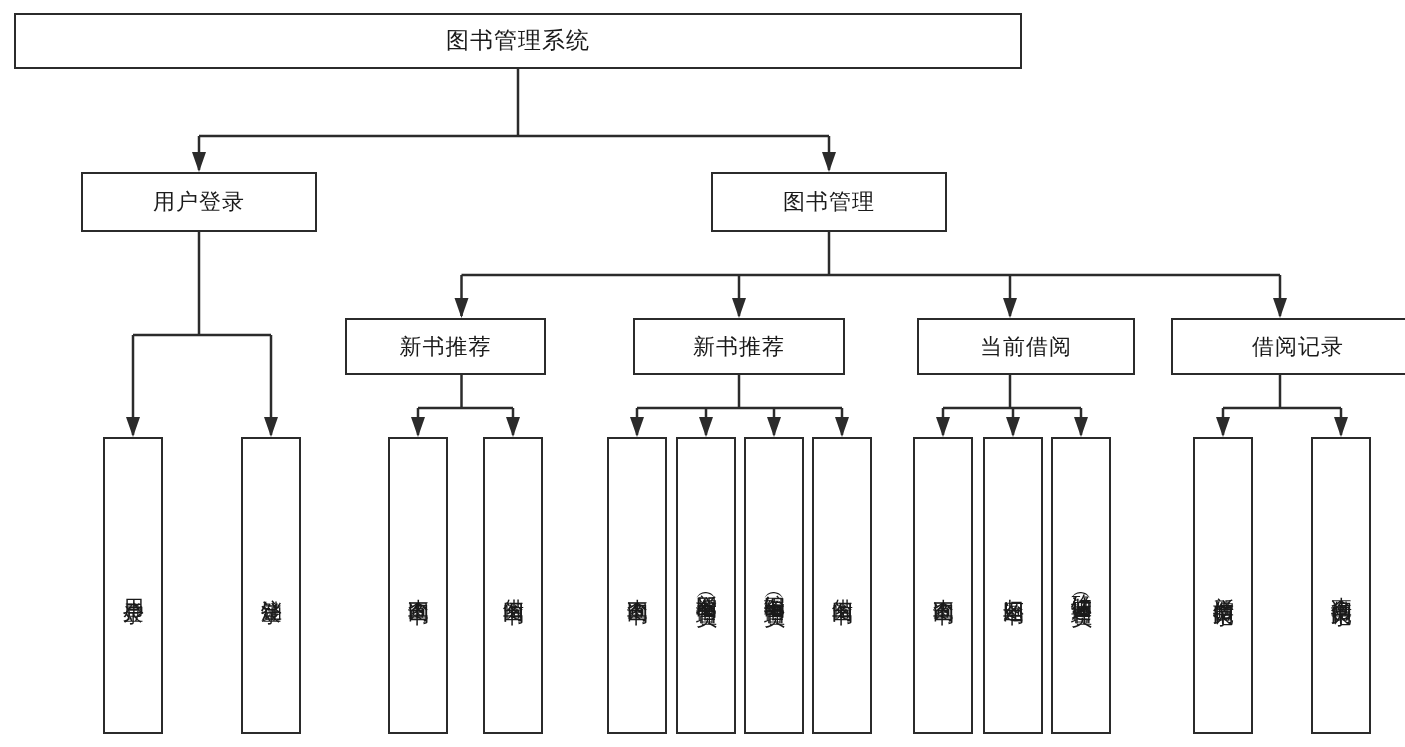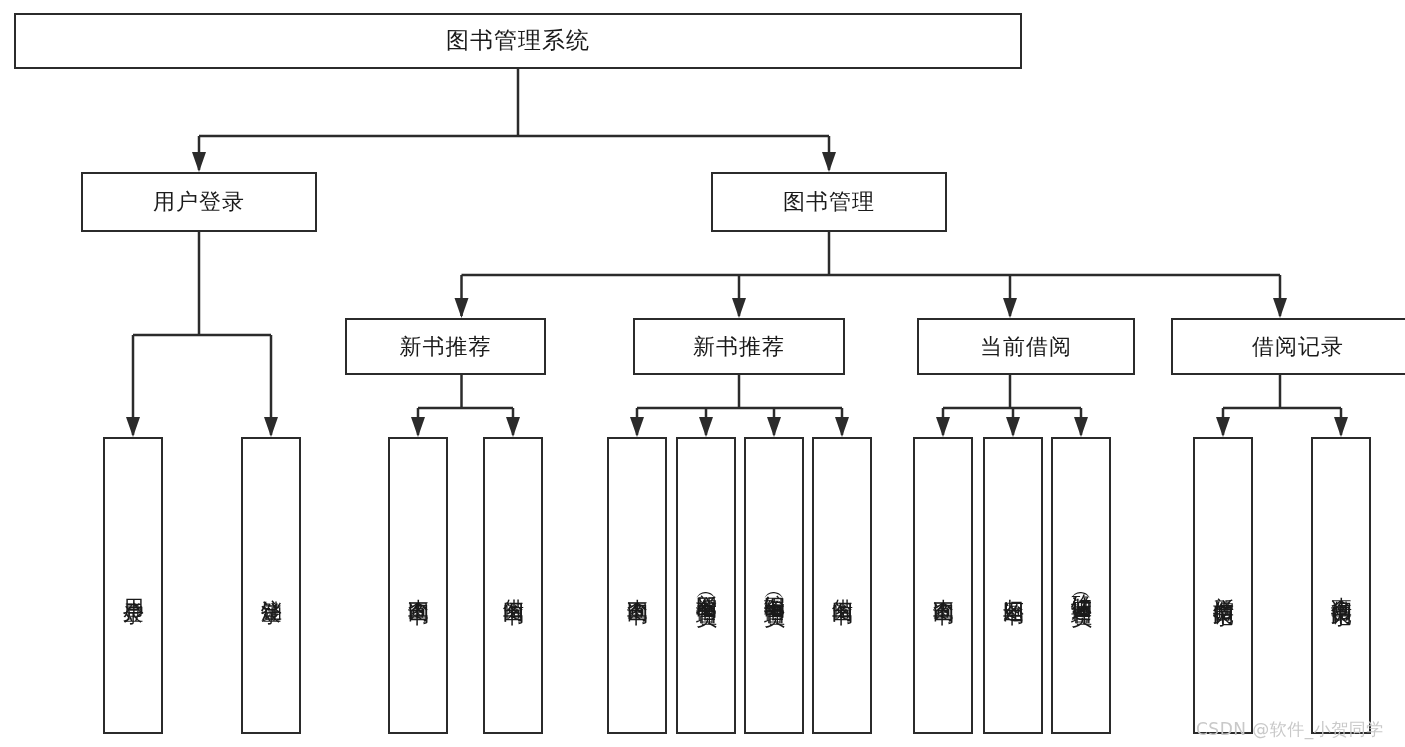--- a/index.html
+++ b/index.html
@@ -173,14 +173,13 @@
       <div class="node v" style="left: 1051px; top: 437px; width: 60px; height: 297px;">
         <span>确认归还（管理员）</span>
       </div>
       <div class="node v" style="left: 1193px; top: 437px; width: 60px; height: 297px;">
         <span>新增借阅记录</span>
       </div>
       <div class="node v" style="left: 1311px; top: 437px; width: 60px; height: 297px;">
         <span>查询借阅记录</span>
       </div>
     </div>
-  <div class="watermark" style="left: 1196px; top: 718px;">CSDN @软件_小贺同学</div>
 </div>
 
 </body></html>

